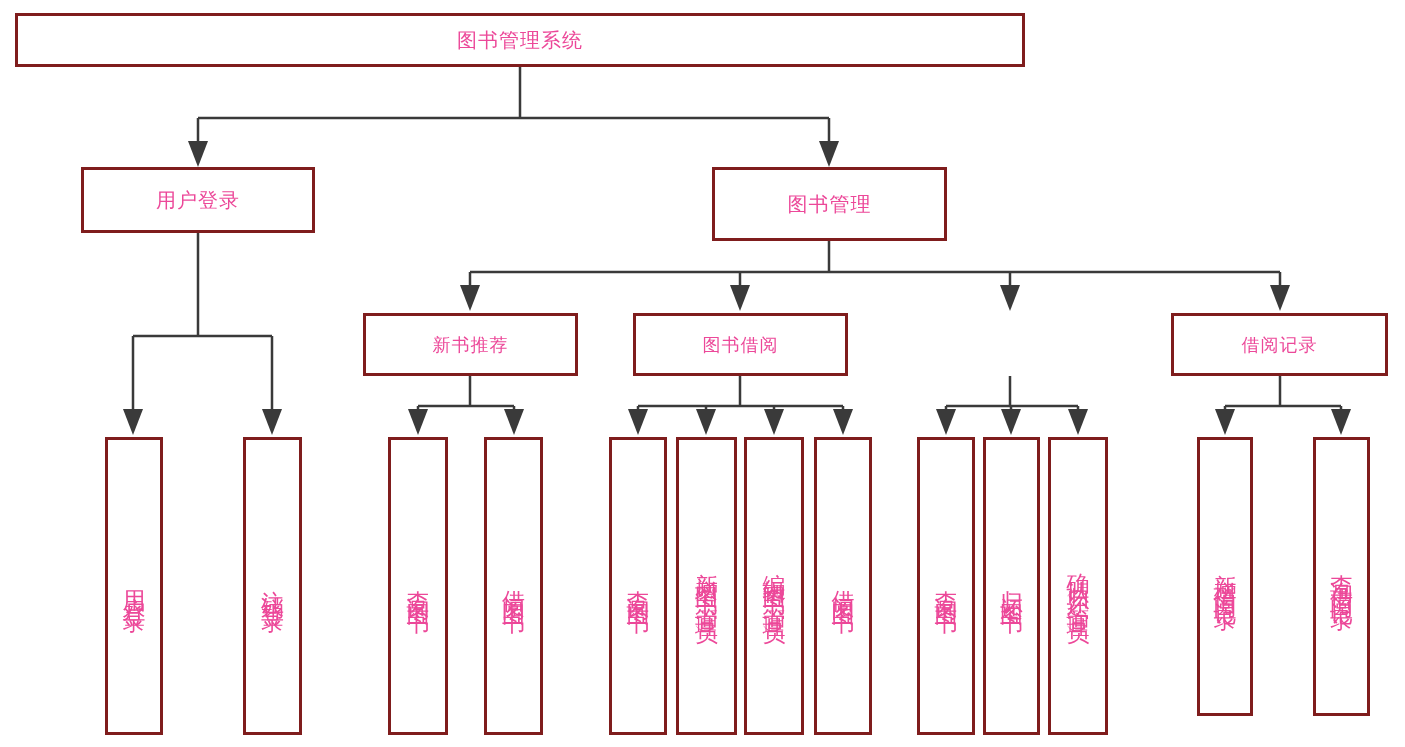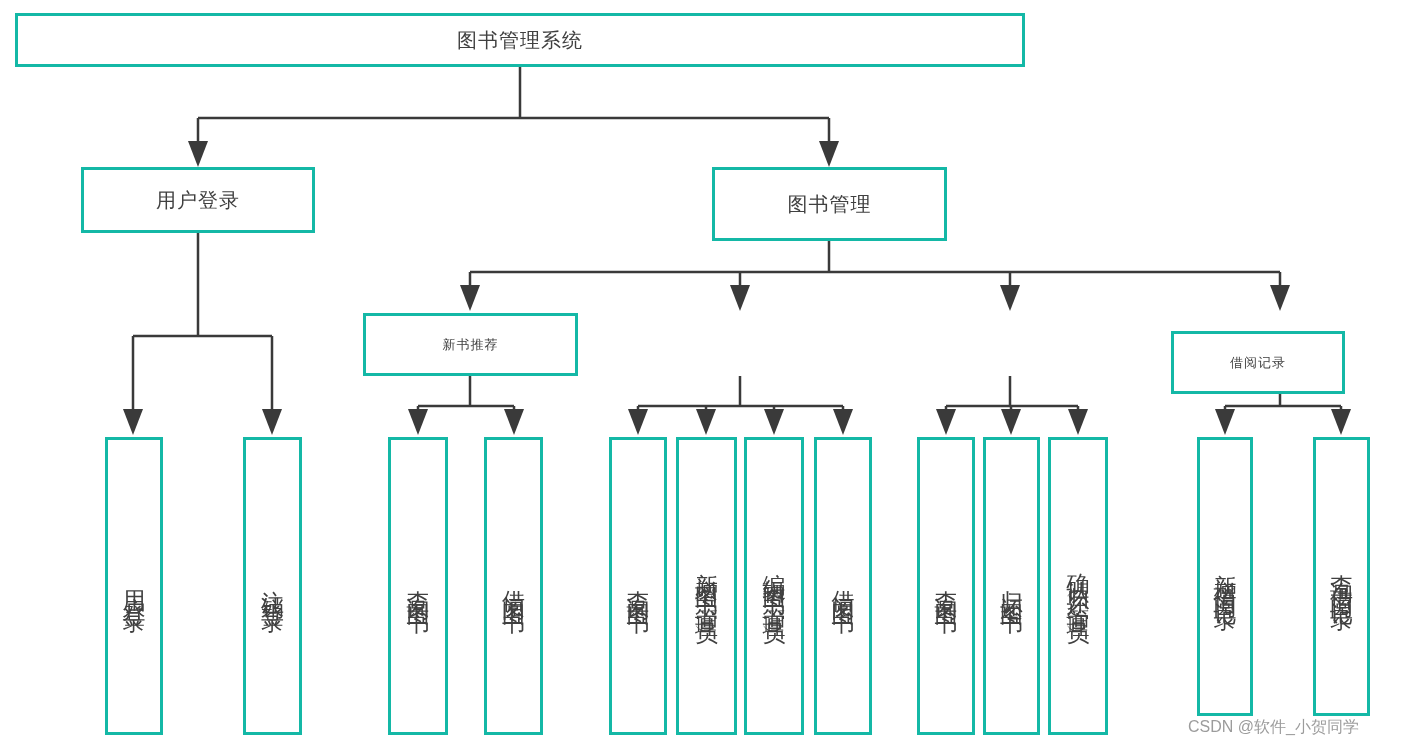--- a/index.html
+++ b/index.html
@@ -17,32 +17,32 @@
   }
   .stage svg.connectors {
     position: absolute;
     left: 0;
     top: 0;
     z-index: 0;
   }
   .box {
     position: absolute;
     box-sizing: border-box;
-    border: 3px solid #14b8a6;
+    border: 3px solid #7f1d1d;
     background: #ffffff;
-    color: #404040;
+    color: #ec4899;
     display: flex;
     align-items: center;
     justify-content: center;
     z-index: 1;
     white-space: nowrap;
   }
   .box.root  { font-size: 20px; letter-spacing: 1px; }
   .box.lvl2  { font-size: 20px; letter-spacing: 1px; }
-  .box.lvl3  { font-size: 13px; letter-spacing: 1px; }
+  .box.lvl3  { font-size: 18px; letter-spacing: 1px; }
   .box.leaf {
     writing-mode: vertical-rl;
     text-orientation: mixed;
     font-size: 23px;
     letter-spacing: 7px;
     line-height: 1;
     white-space: normal;
   }
   .watermark {
     position: absolute;
@@ -101,35 +101,35 @@
       <polygon points="1331,409 1351,409 1341,435"></polygon>
     </g>
   </svg>
 
   <div class="box root" style="left:15px; top:13px; width:1010px; height:54px;">图书管理系统</div>
 
   <div class="box lvl2" style="left:81px; top:167px; width:234px; height:66px;">用户登录</div>
   <div class="box lvl2" style="left:712px; top:167px; width:235px; height:74px;">图书管理</div>
 
   <div class="box lvl3" style="left:363px; top:313px; width:215px; height:63px;">新书推荐</div>
-  <div class="box lvl3" style="left:1171px; top:331px; width:174px; height:63px;">借阅记录</div>
+  <div class="box lvl3" style="left:633px; top:313px; width:215px; height:63px;">图书借阅</div>
+  <div class="box lvl3" style="left:1171px; top:313px; width:217px; height:63px;">借阅记录</div>
 
   <div class="box leaf" style="left:105px; top:437px; width:58px; height:298px;">用户登录</div>
   <div class="box leaf" style="left:243px; top:437px; width:59px; height:298px;">注销登录</div>
 
   <div class="box leaf" style="left:388px; top:437px; width:60px; height:298px;">查询图书</div>
   <div class="box leaf" style="left:484px; top:437px; width:59px; height:298px;">借阅图书</div>
 
   <div class="box leaf" style="left:609px; top:437px; width:58px; height:298px;">查询图书</div>
   <div class="box leaf" style="left:676px; top:437px; width:61px; height:298px;">新增图书（管理员）</div>
   <div class="box leaf" style="left:744px; top:437px; width:60px; height:298px;">编辑图书（管理员）</div>
   <div class="box leaf" style="left:814px; top:437px; width:58px; height:298px;">借阅图书</div>
 
   <div class="box leaf" style="left:917px; top:437px; width:58px; height:298px;">查询图书</div>
   <div class="box leaf" style="left:983px; top:437px; width:57px; height:298px;">归还图书</div>
   <div class="box leaf" style="left:1048px; top:437px; width:60px; height:298px;">确认归还（管理员）</div>
 
   <div class="box leaf" style="left:1197px; top:437px; width:56px; height:279px;">新增借阅记录</div>
   <div class="box leaf" style="left:1313px; top:437px; width:57px; height:279px;">查询借阅记录</div>
 
-  <div class="watermark">CSDN @软件_小贺同学</div>
 
 </div>
 
 </body></html>

